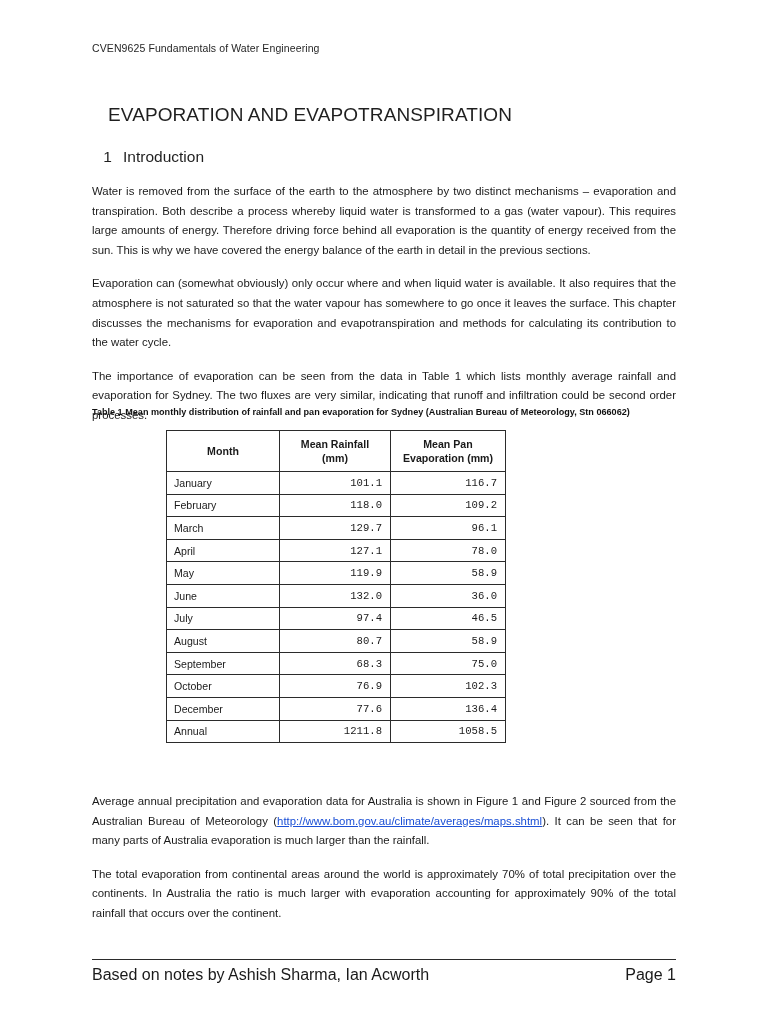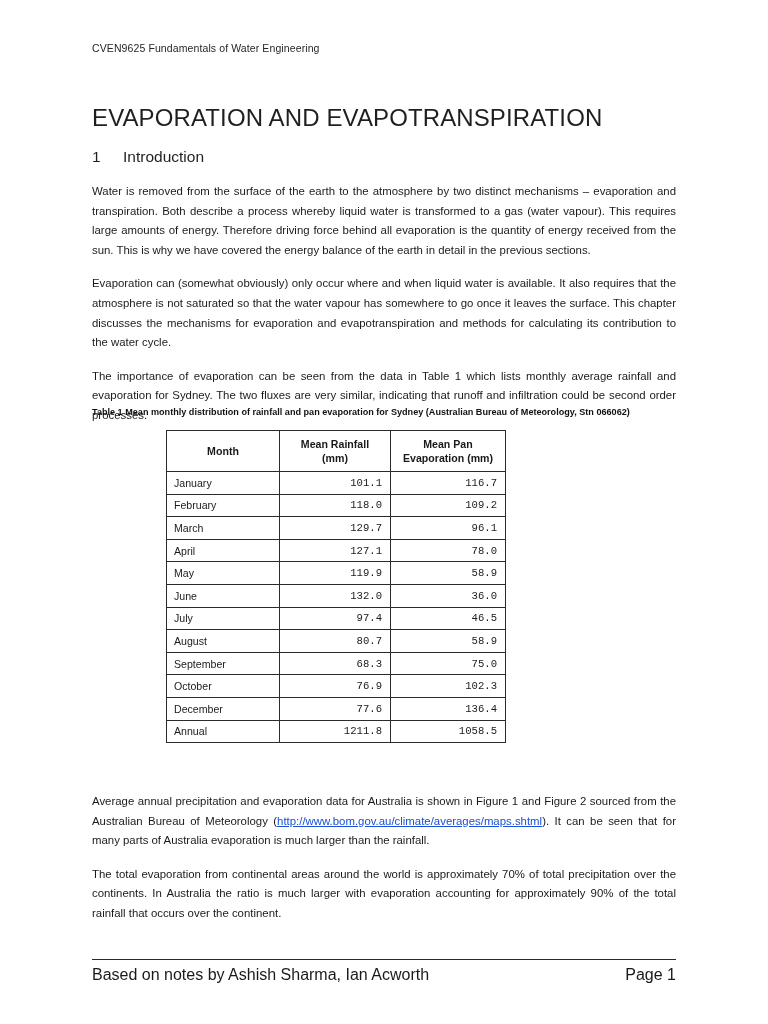--- a/index.html
+++ b/index.html
@@ -28,38 +28,39 @@
     left: 92px;
     top: 42px;
     font-size: 10.5px;
     color: #262626;
     letter-spacing: 0.01em;
   }
 
   
   .doc-title {
     position: absolute;
-    left: 92px;
+    left: 108px;
     top: 104px;
-    font-size: 24px;
+    font-size: 19px;
     font-weight: 400;
     color: #1f1f1f;
     letter-spacing: 0.005em;
     white-space: nowrap;
   }
 
   
   .section-heading {
     position: absolute;
     left: 92px;
     top: 148px;
     font-size: 15.5px;
     font-weight: 400;
     color: #1f1f1f;
     white-space: nowrap;
+    text-align: center;
   }
   .section-heading .num {
     display: inline-block;
     width: 31px;
   }
 
   
   .body-area {
     position: absolute;
     left: 92px;

